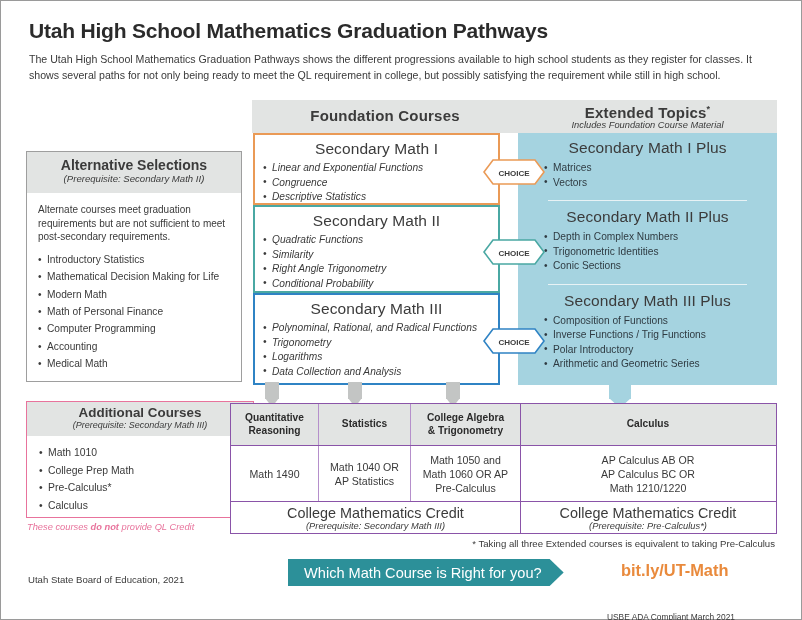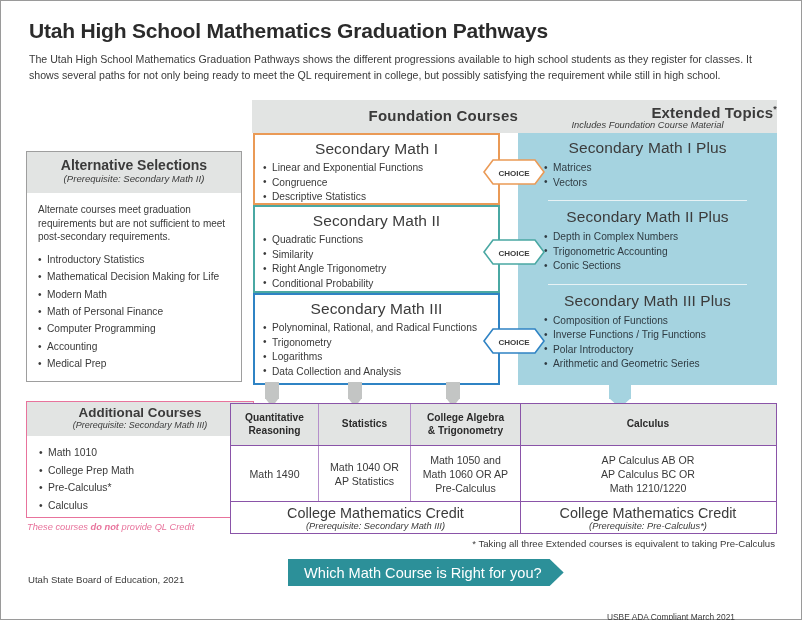--- a/index.html
+++ b/index.html
@@ -29,41 +29,41 @@
   }
 
   
   .hdr-bar {
     position: absolute; background: #e2e4e3; text-align: center;
   }
   .hdr-foundation { left: 251px; top: 99px; width: 266px; height: 33px; }
   .hdr-extended   { left: 517px; top: 99px; width: 259px; height: 33px; }
   .hdr-title {
     font-size: 15px; font-weight: bold; color: #3b3b3b;
-    padding-top: 6px; letter-spacing: .2px; text-align: right;
+    padding-top: 6px; letter-spacing: .2px;
   }
   .hdr-title.small { padding-top: 4px; }
   .hdr-sub {
     font-size: 9.3px; font-style: italic; color: #3b3b3b; margin-top: -1px;
   }
   .sup { font-size: 9px; vertical-align: super; }
 
   
   .fbox {
     position: absolute; left: 252px; width: 247px;
     background: #fff; border: 2px solid #ccc;
   }
   .fbox-1 { top: 132px; height: 72px;  border-color: #ea9a56; }
   .fbox-2 { top: 204px; height: 88px;  border-color: #4aa8a3; }
   .fbox-3 { top: 292px; height: 92px;  border-color: #2f83c4; }
   .fbox-title {
     text-align: center; font-size: 15.5px; color: #3b3b3b;
     padding-top: 5px; padding-bottom: 3px; letter-spacing: .1px;
   }
-  .fbox ul { list-style: none; padding-left: 8px; }
+  .fbox ul { list-style: none; padding-left: 8px; font-style: italic; }
   .fbox li {
     font-size: 10.2px; color: #3a3a3a; line-height: 14.5px;
     position: relative; padding-left: 9px;
   }
   .fbox li::before {
     content: "\2022"; position: absolute; left: 0; top: -0.5px;
   }
 
   
   .ext-panel {
@@ -227,21 +227,21 @@
       <ul>
         <li>Matrices</li>
         <li>Vectors</li>
       </ul>
     </div>
     <div class="ext-div"></div>
     <div>
       <div class="ext-title">Secondary Math II Plus</div>
       <ul>
         <li>Depth in Complex Numbers</li>
-        <li>Trigonometric Accounting</li>
+        <li>Trigonometric Identities</li>
         <li>Conic Sections</li>
       </ul>
     </div>
     <div class="ext-div"></div>
     <div>
       <div class="ext-title">Secondary Math III Plus</div>
       <ul>
         <li>Composition of Functions</li>
         <li>Inverse Functions / Trig Functions</li>
         <li>Polar Introductory</li>
@@ -320,21 +320,21 @@
     </div>
     <div class="alt-body">
       <div class="alt-intro">Alternate courses meet graduation requirements but are not sufficient to meet post-secondary requirements.</div>
       <ul>
         <li>Introductory Statistics</li>
         <li>Mathematical Decision Making for Life</li>
         <li>Modern Math</li>
         <li>Math of Personal Finance</li>
         <li>Computer Programming</li>
         <li>Accounting</li>
-        <li>Medical Prep</li>
+        <li>Medical Math</li>
       </ul>
     </div>
   </div>
 
   <div class="add-box">
     <div class="add-head">
       <div class="add-head-title">Additional Courses</div>
       <div class="add-head-sub">(Prerequisite: Secondary Math III)</div>
     </div>
     <ul>
@@ -394,17 +394,18 @@
     </div>
   </div>
 
   <div class="footnote">* Taking all three Extended courses is equivalent to taking Pre-Calculus</div>
 
   <div class="banner">
     <div class="banner-body">
       <span class="banner-text">Which Math Course is Right for you?</span>
     </div>
   </div>
+  <a class="banner-link" style="left:620px; text-decoration:none;">bit.ly/UT-Math</a>
 
   <div class="credit-left">Utah State Board of Education, 2021</div>
   <div class="credit-right">USBE ADA Compliant March 2021</div>
 
 </div>
 
 </body></html>

